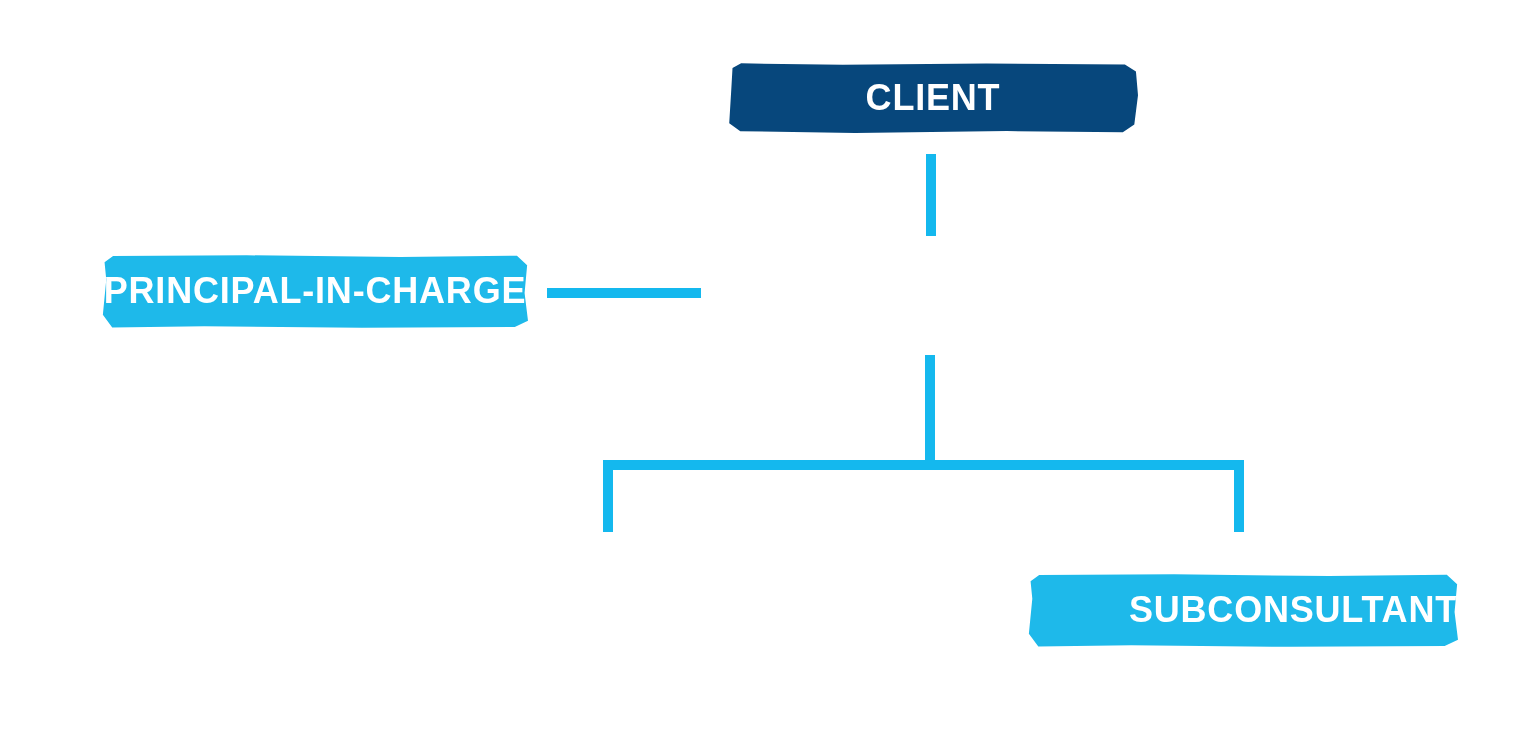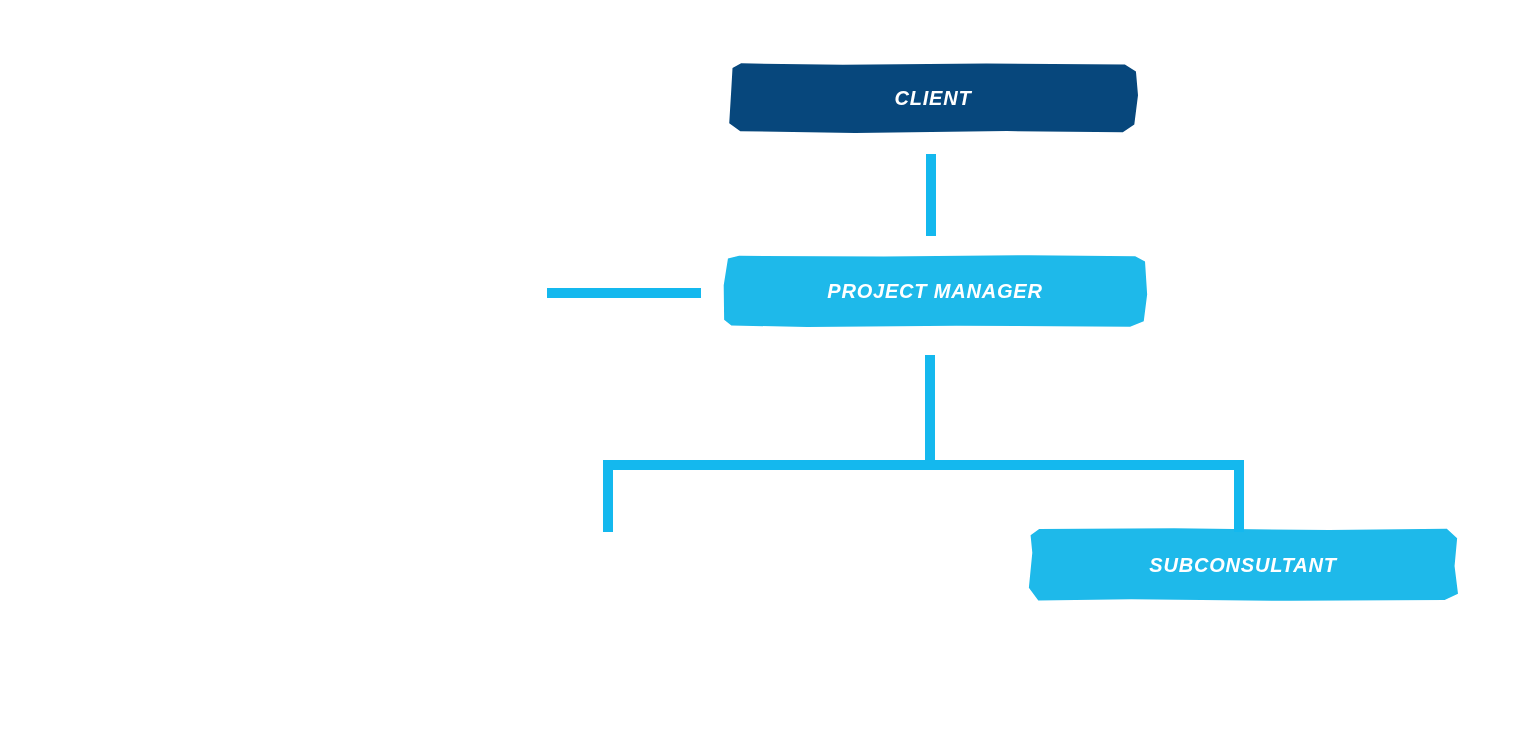--- a/index.html
+++ b/index.html
@@ -25,53 +25,52 @@
     display: flex;
     align-items: center;
     justify-content: center;
     box-sizing: border-box;
   }
   .node.dark  { background: var(--navy, #07477c); }
   .node.light { background: var(--cyan, #1eb9ea); }
   .node-label {
     color: var(--label_text, #ffffff);
     font-weight: bold;
-    font-size: 20px;
+    font-size: 36px;
     letter-spacing: 0.8px;
     text-align: center;
     white-space: pre-line;
     line-height: 1.3;
     user-select: none;
-    font-style: italic;
   }
   
   .rough-a { clip-path: polygon(1.1% 7%, 3.2% 0.5%, 28% 2.5%, 63% 0.8%, 96.8% 2.2%, 99.5% 12%, 100% 46%, 99.1% 88%, 96.3% 99%, 68% 97.2%, 31% 100%, 3.0% 97.4%, 0.3% 86%, 0.8% 38%); }
   .rough-b { clip-path: polygon(0.6% 10%, 2.6% 1.5%, 34% 0.4%, 70% 2.8%, 97.4% 0.9%, 99.8% 14%, 99.2% 52%, 100% 90%, 96.9% 98.6%, 61% 99.8%, 24% 97.6%, 2.4% 99.2%, 0.2% 82%, 1.0% 34%); }
   .rough-c { clip-path: polygon(1.4% 5%, 4.0% 1.2%, 38% 2.2%, 72% 0.3%, 97.0% 1.8%, 99.3% 9%, 99.8% 55%, 99.0% 92%, 95.8% 99.5%, 55% 98.2%, 20% 99.9%, 2.2% 98.0%, 0.5% 90%, 0.4% 42%); }
   .connector {
     position: absolute;
     background: var(--connector, #14b8ee);
   }
 </style>
 </head>
 <body>
 
 <div class="canvas">
 
   <div class="node dark rough-a" style="left:728px; top:63px; width:410px; height:70px;">
     <span class="node-label">CLIENT</span>
   </div>
 
-
-  <div class="node light rough-c" style="left:722px; top:255px; width:426px; height:72px;">
-    <span class="node-label">PROJECT MANAGER</span>
+  <div class="node light rough-b" style="left:102px; top:255px; width:426px; height:73px;">
+    <span class="node-label">PRINCIPAL-IN-CHARGE</span>
   </div>
 
 
-  <div class="node light rough-b" style="left:1028px; top:528px; width:430px; height:73px;">
+
+  <div class="node light rough-b" style="left:1028px; top:574px; width:430px; height:73px;justify-content:flex-end;">
     <span class="node-label">SUBCONSULTANT</span>
   </div>
 
   <div class="connector" style="left:926px; top:154px; width:10px; height:82px;"></div>
 
   <div class="connector" style="left:547px; top:288px; width:154px; height:10px;"></div>
 
   <div class="connector" style="left:925px; top:355px; width:10px; height:105px;"></div>
 
   <div class="connector" style="left:603px; top:460px; width:641px; height:10px;"></div>

